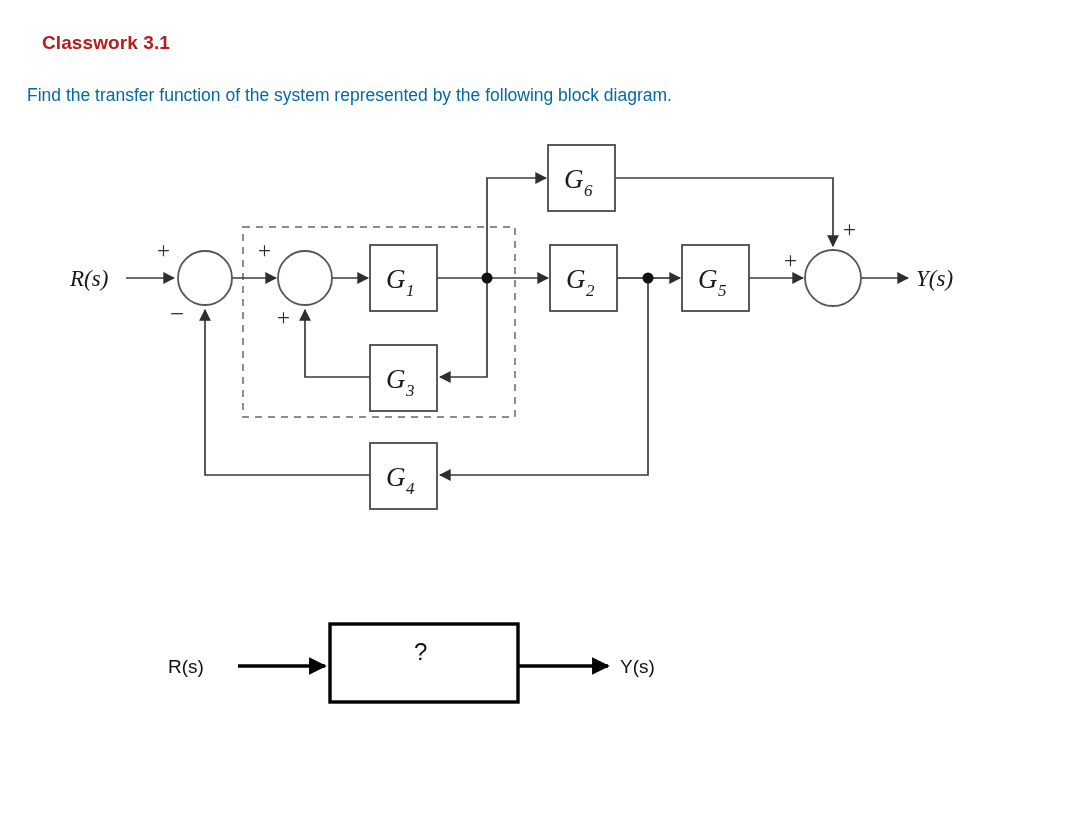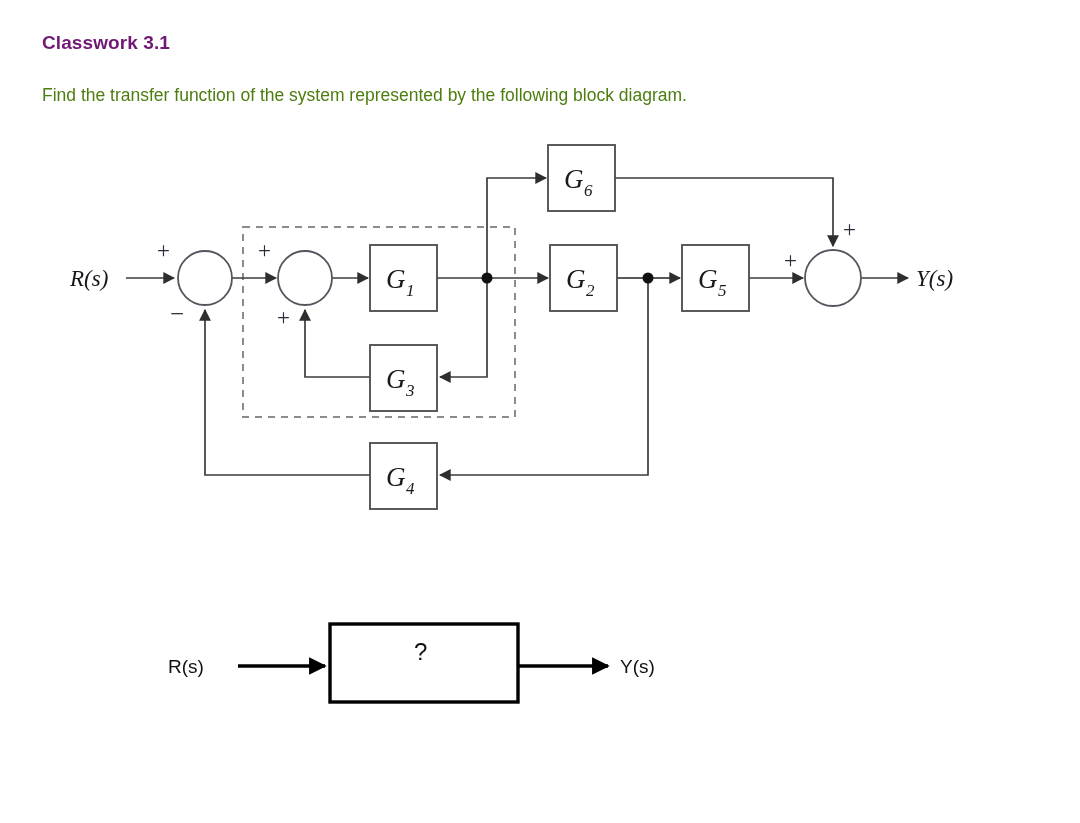--- a/index.html
+++ b/index.html
@@ -20,30 +20,30 @@
     width: 1080px;
     height: 823px;
   }
   .title {
     position: absolute;
     left: 42px;
     top: 32px;
     font-size: 19px;
     font-weight: 600;
     letter-spacing: 0.1px;
-    color: #701a75;
+    color: #b91c1c;
     white-space: nowrap;
   }
   .prompt {
     position: absolute;
-    left: 42px;
+    left: 27px;
     top: 85px;
     font-size: 17.5px;
     font-weight: 400;
-    color: #4d7c0f;
+    color: #0369a1;
     white-space: nowrap;
   }
   #diagram {
     position: absolute;
     left: 0;
     top: 0;
   }
   .blk-label {
     font-family: "Liberation Serif", serif;
     font-style: italic;

